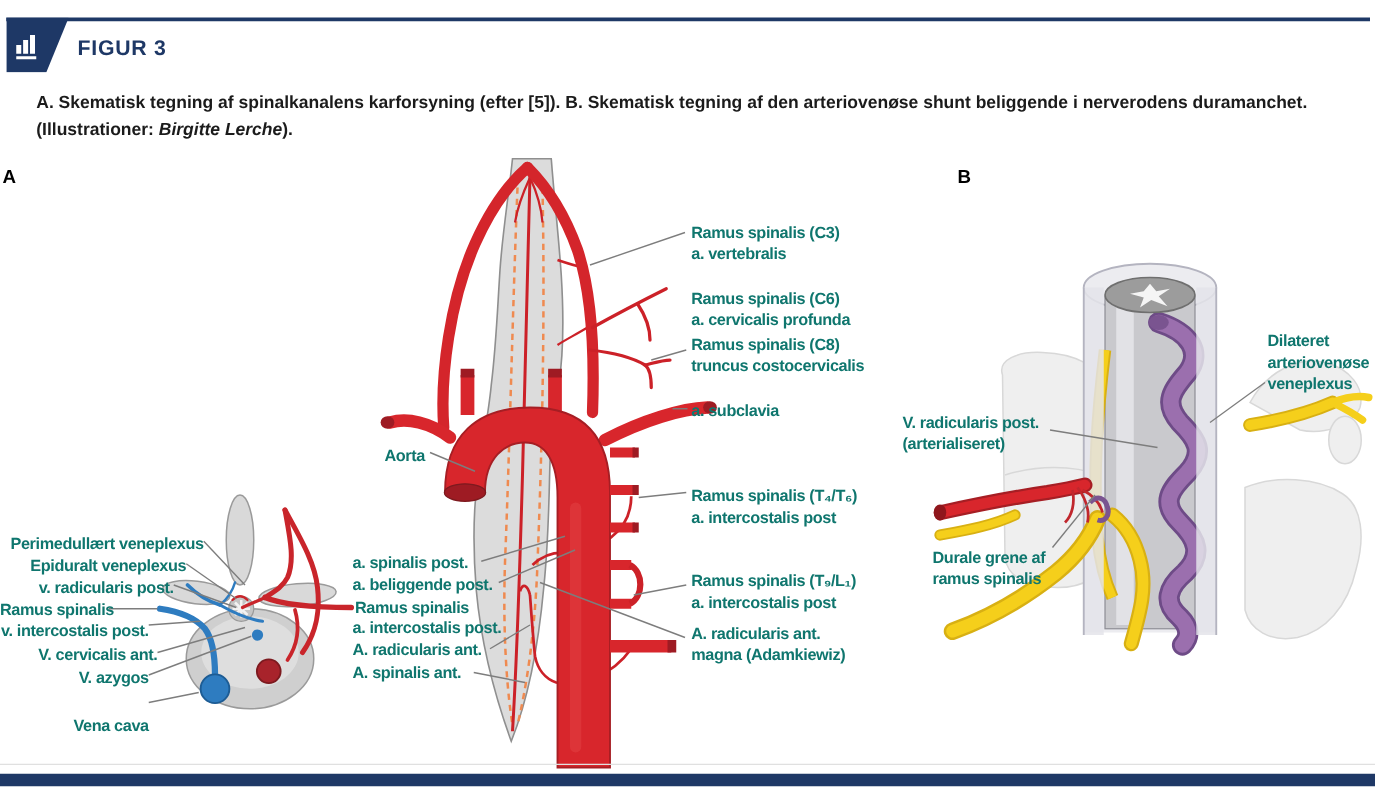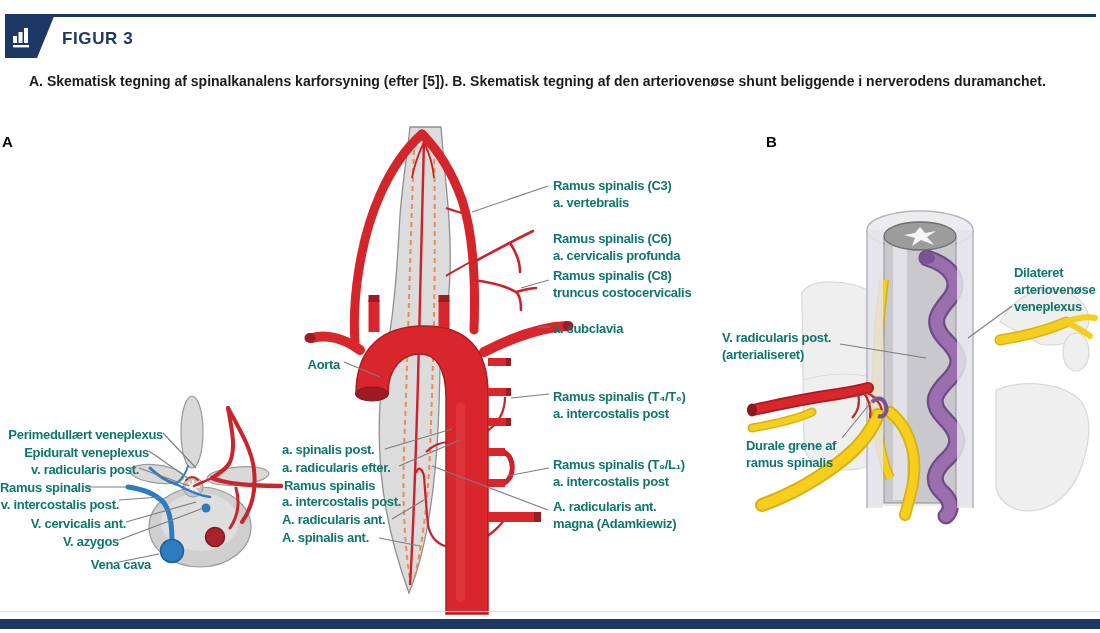--- a/index.html
+++ b/index.html
@@ -31,20 +31,21 @@
     <rect x="1" y="11" width="4" height="7" fill="#fff"></rect>
     <rect x="6.5" y="7" width="4" height="11" fill="#fff"></rect>
     <rect x="12" y="3" width="4" height="15" fill="#fff"></rect>
     <rect x="1" y="20" width="16" height="2.4" fill="#fff"></rect>
   </svg>
 </div>
 <div class="figtitle">FIGUR 3</div>
 
 <div class="caption">
   <span style="font-weight:700">A.</span><span> Skematisk tegning af spinalkanalens karforsyning (efter [5]). </span><span style="font-weight:700">B.</span><span> Skematisk tegning af den arteriovenøse shunt beliggende i nerverodens duramanchet.</span><br>
+  <span><span>(Illustrationer: </span><span class="i">Birgitte Lerche</span><span>).</span></span>
 </div>
 
 <svg class="art" width="1100" height="633" viewBox="0 0 1100 633">
 
   <g>
     <path d="M410,127 L441,127 C444,165 447,190 449,220 C451,252 451,282 447,308
              C444,330 441,348 440,370 C439,402 439,432 435,470 C431,514 423,558 409,593
              C397,560 385,516 381,472 C378,436 379,402 383,374 C387,348 391,330 393,308
              C397,276 398,246 400,216 C402,186 407,156 410,127 Z" fill="#dcdcdc" stroke="#8f8f8f" stroke-width="1.3"></path>
     <path d="M414,150 C410,250 408,350 404,450 C402,510 406,555 410,580" fill="none" stroke="#ef8a50" stroke-width="2" stroke-dasharray="5,4"></path>
@@ -223,24 +224,24 @@
 <div class="panel-letter" style="left:2px;top:133px;">A</div>
 <div class="panel-letter" style="left:766px;top:133px;">B</div>
 
 <div class="lbl r" style="left:0;width:163px;top:426px;">Perimedullært veneplexus</div>
 <div class="lbl r" style="left:0;width:149px;top:444px;">Epiduralt veneplexus</div>
 <div class="lbl r" style="left:0;width:139px;top:461px;">v. radicularis post.</div>
 <div class="lbl r" style="left:0;width:87px;top:479px;">Ramus spinalis</div>
 <div class="lbl r" style="left:0;width:119px;top:496px;">v. intercostalis post.</div>
 <div class="lbl r" style="left:0;width:126px;top:515px;">V. cervicalis ant.</div>
 <div class="lbl r" style="left:0;width:119px;top:533px;">V. azygos</div>
-<div class="lbl r" style="left:0;width:119px;top:556px;padding-left:32px;">Vena cava</div>
+<div class="lbl r" style="left:0;width:119px;top:572px;">Vena cava</div>
 
 <div class="lbl" style="left:282px;top:441px;">a. spinalis post.</div>
-<div class="lbl" style="left:282px;top:459px;">a. radicularis efter.</div>
+<div class="lbl" style="left:282px;top:459px;">a. beliggende post.</div>
 <div class="lbl" style="left:284px;top:477px;">Ramus spinalis</div>
 <div class="lbl" style="left:282px;top:493px;">a. intercostalis post.</div>
 <div class="lbl" style="left:282px;top:511px;">A. radicularis ant.</div>
 <div class="lbl" style="left:282px;top:529px;">A. spinalis ant.</div>
 
 <div class="lbl r" style="left:240px;width:100px;top:356px;">Aorta</div>
 
 <div class="lbl" style="left:553px;top:177px;">
   <div>Ramus spinalis (C3)</div>
     <div>a. vertebralis</div>

